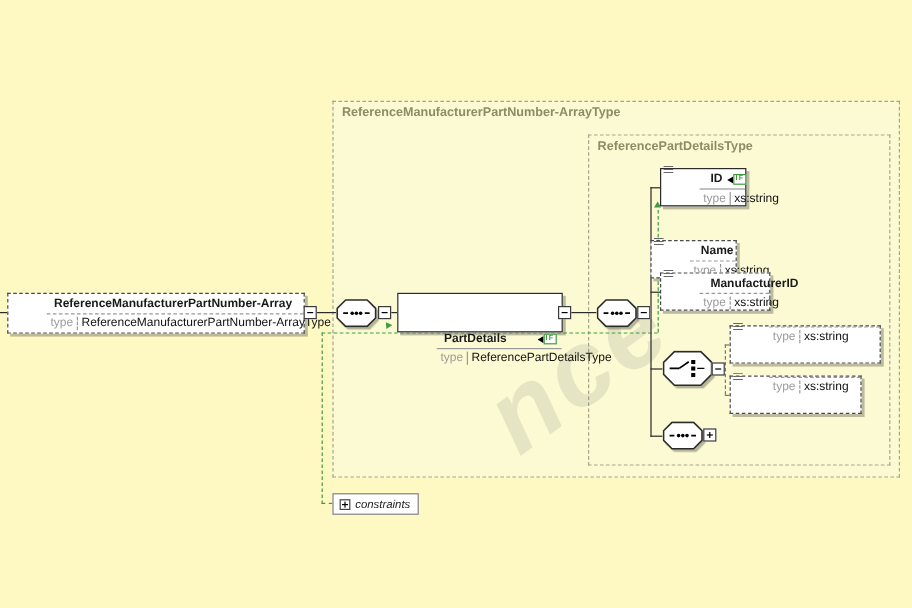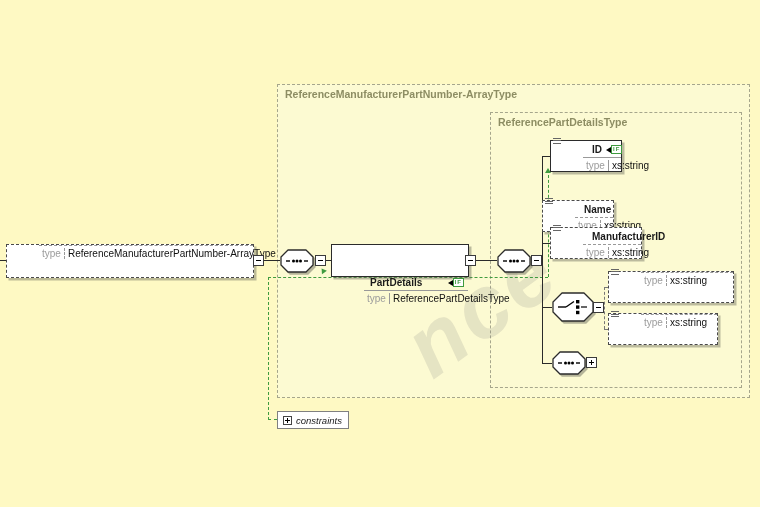--- a/index.html
+++ b/index.html
@@ -78,20 +78,21 @@
   <div class="hline" style="left:542px;top:200px;width:8px;"></div>
   <div class="hline" style="left:542px;top:243px;width:8px;"></div>
   <div class="hline" style="left:542px;top:307px;width:10px;"></div>
   <div class="hline" style="left:542px;top:363px;width:10px;"></div>
 
   <div class="vdash" style="left:604px;top:287px;height:42px;"></div>
   <div class="hdash" style="left:604px;top:287px;width:4px;"></div>
   <div class="hdash" style="left:604px;top:329px;width:4px;"></div>
 
   <div class="el dashed" style="left:6px;top:244px;width:248px;height:34px;">
+    <div class="title" style="padding-left:6px;">ReferenceManufacturerPartNumber-Array</div>
     <div class="typerow">
       <span class="tlabel">type</span>
       <span class="tvalue">ReferenceManufacturerPartNumber-ArrayType</span>
     </div>
   </div>
   <div class="toggle" style="left:253px;top:255px;">
       <span class="h"></span>
     </div>
 
   <svg class="oct" style="left:280px;top:249px;" width="34" height="24" viewBox="0 0 34 24">

